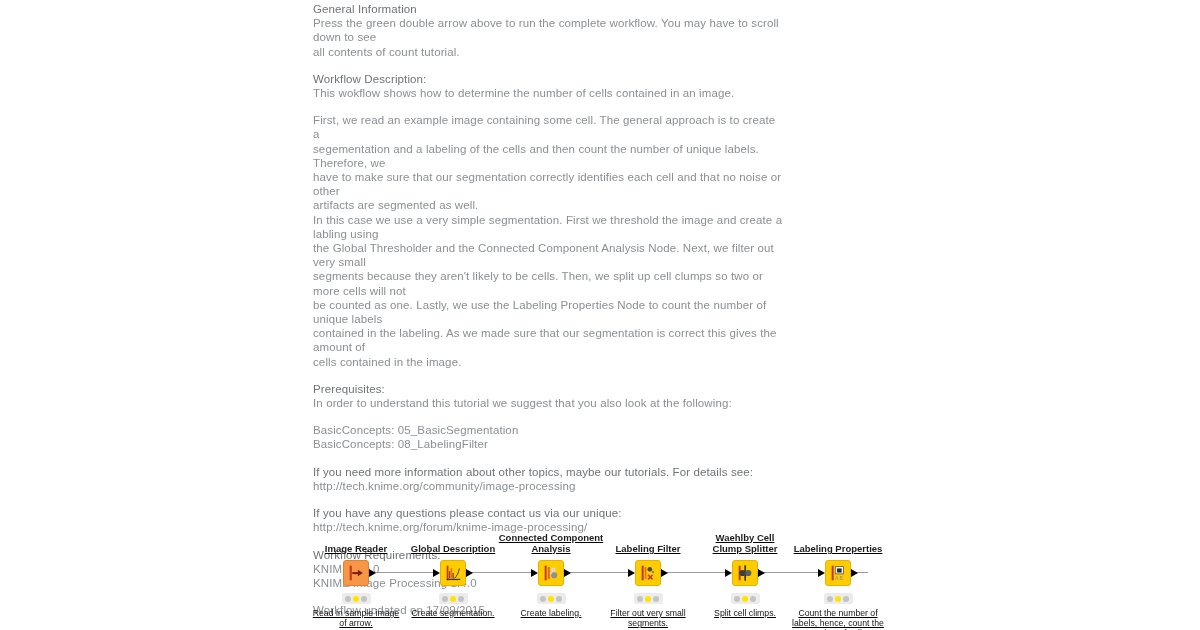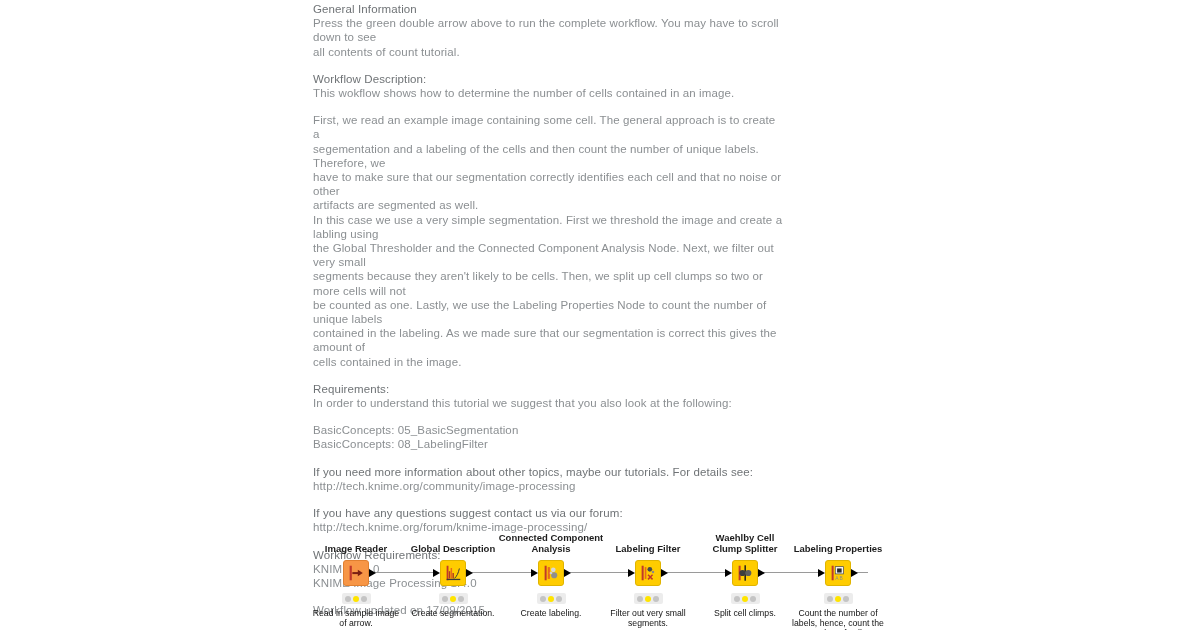--- a/index.html
+++ b/index.html
@@ -42,20 +42,21 @@
     left: 0;
     top: 530px;
     width: 1200px;
     height: 100px;
   }
   .node-col {
     position: absolute;
     top: 0;
     width: 120px;
     text-align: center;
+    text-decoration: underline;
   }
   .node-title {
     font-size: 9.5px;
     font-weight: bold;
     color: #1c1c1c;
     line-height: 11px;
     height: 24px;
     display: flex;
     flex-direction: column;
     justify-content: flex-end;
@@ -164,30 +165,30 @@
     <p class="para">segementation and a labeling of the cells and then count the number of unique labels. Therefore, we</p>
     <p class="para">have to make sure that our segmentation correctly identifies each cell and that no noise or other</p>
     <p class="para">artifacts are segmented as well.</p>
     <p class="para">In this case we use a very simple segmentation. First we threshold the image and create a labling using</p>
     <p class="para">the Global Thresholder and the Connected Component Analysis Node. Next, we filter out very small</p>
     <p class="para">segments because they aren't likely to be cells. Then, we split up cell clumps so two or more cells will not</p>
     <p class="para">be counted as one. Lastly, we use the Labeling Properties Node to count the number of unique labels</p>
     <p class="para">contained in the labeling. As we made sure that our segmentation is correct this gives the amount of</p>
     <p class="para">cells contained in the image.</p>
     <div class="spacer-sm"></div>
-    <p class="para bold">Requirements:</p>
+    <p class="para bold">Prerequisites:</p>
     <p class="para">In order to understand this tutorial we suggest that you also look at the following:</p>
     <div class="spacer-sm"></div>
     <p class="para">BasicConcepts: 05_BasicSegmentation</p>
     <p class="para">BasicConcepts: 08_LabelingFilter</p>
     <div class="spacer-sm"></div>
     <p class="para bold">If you need more information about other topics, maybe our tutorials. For details see:</p>
     <p class="para">http://tech.knime.org/community/image-processing</p>
     <div class="spacer-sm"></div>
-    <p class="para bold">If you have any questions suggest contact us via our forum:</p>
+    <p class="para bold">If you have any questions please contact us via our unique:</p>
     <p class="para">http://tech.knime.org/forum/knime-image-processing/</p>
     <div class="spacer-sm"></div>
     <p class="para bold">Workflow Requirements:</p>
     <p class="para">KNIME 3.0.0</p>
     <p class="para">KNIME Image Processing 1.4.0</p>
     <div class="spacer-sm"></div>
     <p class="para">Workflow updated on 17/09/2015</p>
   </div>
 
 <div class="workflow">

